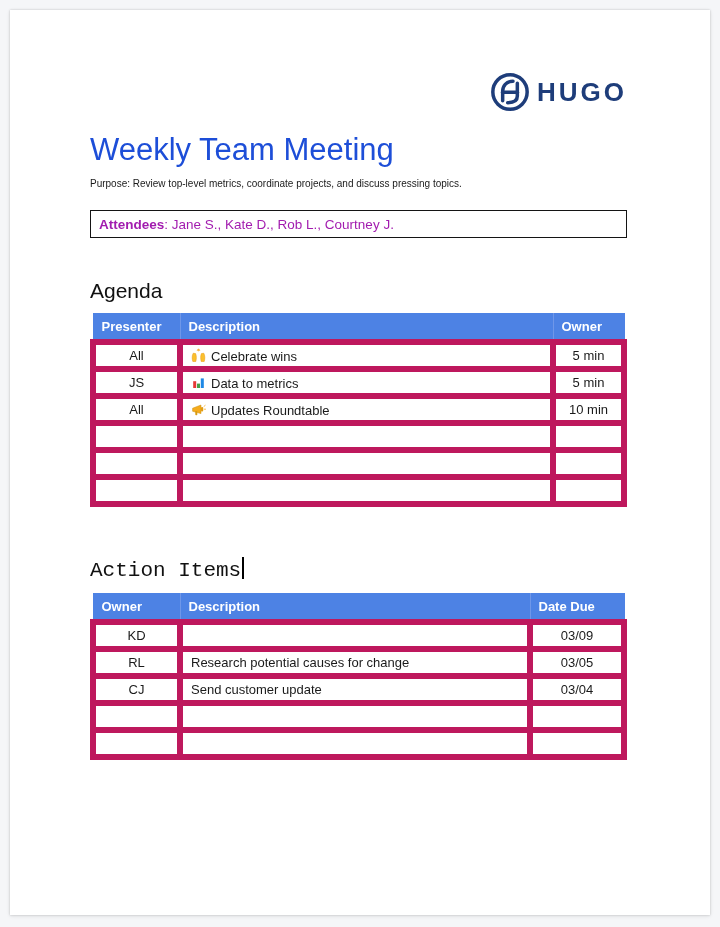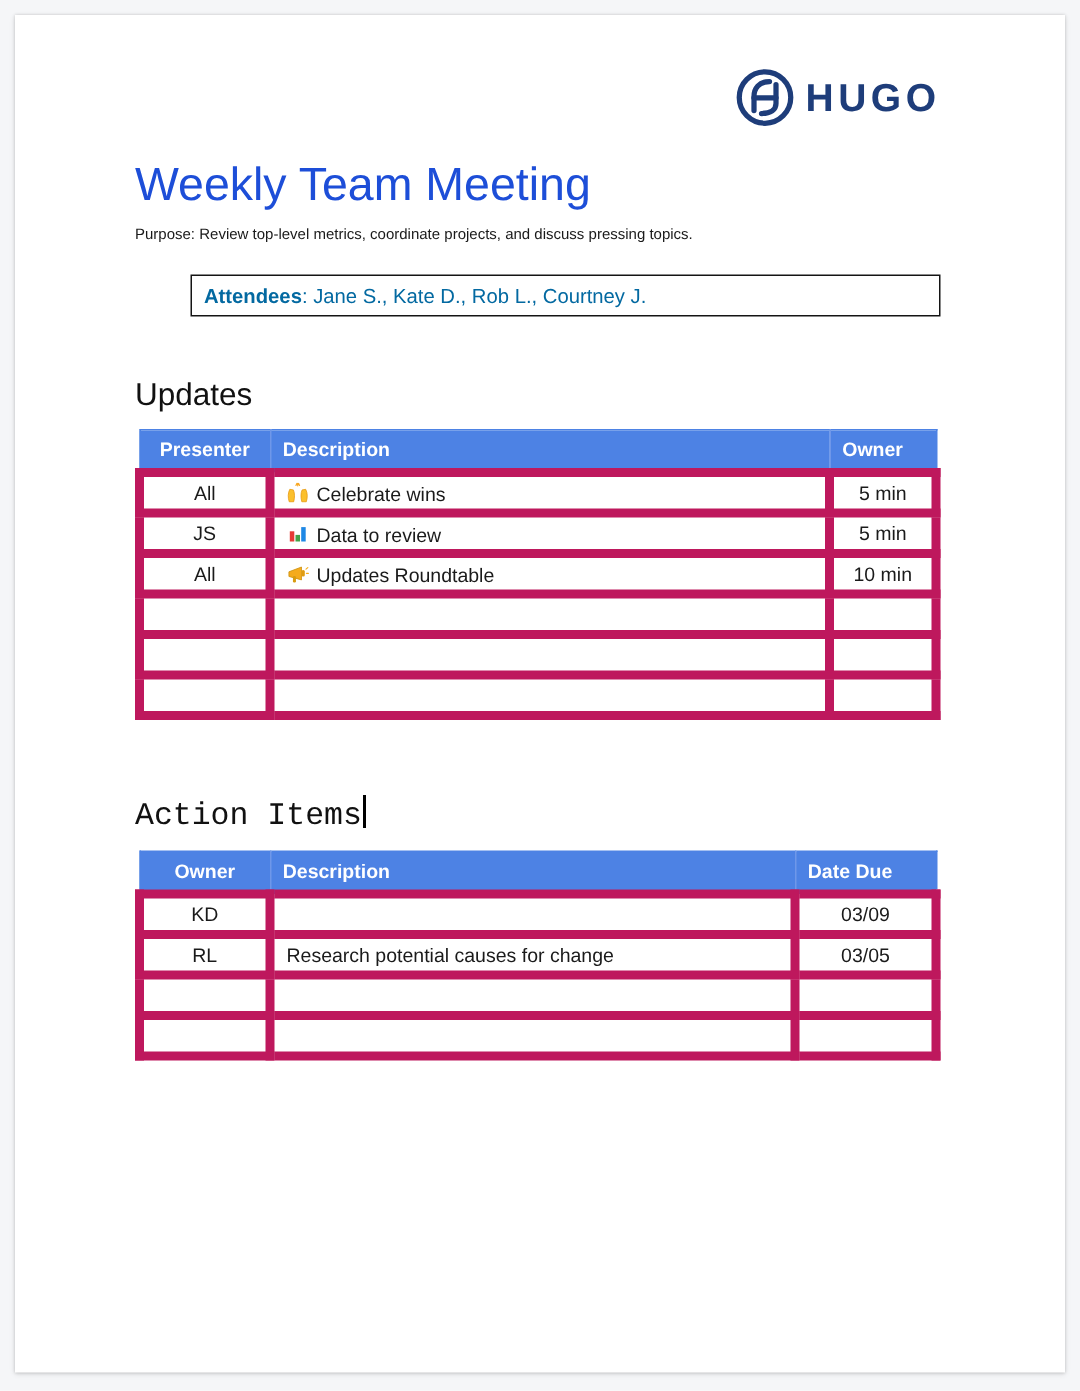--- a/index.html
+++ b/index.html
@@ -5,52 +5,52 @@
   * { box-sizing: border-box; margin: 0; padding: 0; }
   html, body { width: 720px; background: #f5f6f8; font-family: "Liberation Sans", "DejaVu Sans", sans-serif; }
   body { height: 927px; overflow: hidden; }
   .page {
     position: relative;
     width: 700px; height: 905px;
     margin: 10px auto 0;
     background: #ffffff;
     box-shadow: 0 0 2px rgba(0,0,0,0.18), 0 1px 4px rgba(0,0,0,0.10);
   }
-  .content { padding: 35px 83px 0 80px; }
+  .content { padding: 62px 83px 0 80px; }
 
   
   .brand { display: flex; justify-content: flex-end; align-items: center; height: 40px; }
   .brand .logo-mark { width: 40px; height: 40px; margin-right: 7px; }
   .brand .wordmark {
     font-size: 26px; font-weight: 700; letter-spacing: 3px;
     color: #1e3d7a;
   }
 
   
   .doc-title { margin-top: 20px; font-size: 31px; font-weight: 400; color: #1d4ed8; line-height: 36px; }
   .purpose { margin-top: 7px; font-size: 10px; color: #1a1a1a; line-height: 17px; }
   .attendees-box {
     margin-top: 18px; border: 1.5px solid #141414;
-    padding: 4.5px 8px; font-size: 13.5px; color: #0369a1; line-height: 17px; margin-left: 37px;
+    padding: 4.5px 8px; font-size: 13.5px; color: #a21caf; line-height: 17px;
   }
   .attendees-box b { font-weight: 700; }
   .section-heading { font-size: 21px; font-weight: 400; color: #111; line-height: 26px; }
   .section-heading.agenda { margin-top: 40px; }
   .section-heading.actions { margin-top: 50px; font-family: Liberation Mono, monospace; }
   .caret { display: inline-block; width: 2px; height: 22px; background: #000; vertical-align: -3px; margin-left: 1px; }
 
   
   table { width: 100%; border-collapse: collapse; margin-top: 9px; font-size: 13px; color: #1a1a1a; table-layout: fixed; }
   th {
     background: #4d82e4; color: #ffffff; font-weight: 700; font-size: 13px;
     text-align: left; padding: 5px 8px; height: 27px;
     border: 1px solid #6f97e9; border-top-color: #4d82e4;
   }
   th.last { border-right-color: #4d82e4; }
-  th.first { border-left-color: #4d82e4; text-align: center; }
+  th.first { border-left-color: #4d82e4; }
   td { border: 6px solid #be185d; height: 27px; padding: 2px 8px; background: #fff; }
   td.center { text-align: center; }
   col.c-narrow { width: 87px; }
   col.c-time { width: 71px; }
   col.c-date { width: 94px; }
 
   .cell-icon { width: 15px; height: 15px; vertical-align: -2px; margin-right: 5px; }
 </style>
 </head>
 <body>
@@ -66,21 +66,21 @@
         <path d="M7.6,12.1 L16.4,12.1" fill="none" stroke="#1e3d7a" stroke-width="2.1" stroke-linecap="round"></path>
       </svg>
       <span class="wordmark">HUGO</span>
     </div>
 
     <h1 class="doc-title">Weekly Team Meeting</h1>
     <p class="purpose">Purpose: Review top-level metrics, coordinate projects, and discuss pressing topics.</p>
 
     <div class="attendees-box"><b>Attendees</b><span>: Jane S., Kate D., Rob L., Courtney J.</span></div>
 
-    <h2 class="section-heading agenda">Updates</h2>
+    <h2 class="section-heading agenda">Agenda</h2>
 
     <table>
       <colgroup>
           <col class="c-narrow">
           <col>
           <col class="c-time">
         </colgroup>
       <tbody>
           <tr>
         <th class="first">Presenter</th>
@@ -98,21 +98,21 @@
         </td>
         <td class="center">5 min</td>
       </tr>
       <tr>
         <td class="center">JS</td>
         <td>
           <svg class="cell-icon" viewBox="0 0 15 15">
             <rect x="2.2" y="6.2" width="3" height="6.8" fill="#e53935"></rect>
             <rect x="6" y="8.6" width="3" height="4.4" fill="#43a047"></rect>
             <rect x="9.8" y="3.4" width="3" height="9.6" fill="#1e88e5"></rect>
-          </svg><span>Data to review</span>
+          </svg><span>Data to metrics</span>
         </td>
         <td class="center">5 min</td>
       </tr>
       <tr>
         <td class="center">All</td>
         <td>
           <svg class="cell-icon" viewBox="0 0 15 15">
             <path d="M1.6,6.2 L10,3 L10,11.6 L1.6,9.3 Z" fill="#f5ab1d" stroke="#c98e08" stroke-width="0.5"></path>
             <rect x="10" y="5" width="2.2" height="4.4" rx="1" fill="#e09c12"></rect>
             <rect x="4.3" y="9" width="2" height="4.3" rx="0.8" fill="#d89b10"></rect>
@@ -157,20 +157,25 @@
         <td class="center">KD</td>
         <td></td>
         <td class="center">03/09</td>
       </tr>
       <tr>
         <td class="center">RL</td>
         <td>Research potential causes for change</td>
         <td class="center">03/05</td>
       </tr>
       <tr>
+        <td class="center">CJ</td>
+        <td>Send customer update</td>
+        <td class="center">03/04</td>
+      </tr>
+      <tr>
         <td class="center"></td>
         <td></td>
         <td class="center"></td>
       </tr>
       <tr>
         <td class="center"></td>
         <td></td>
         <td class="center"></td>
       </tr>
     </tbody>

